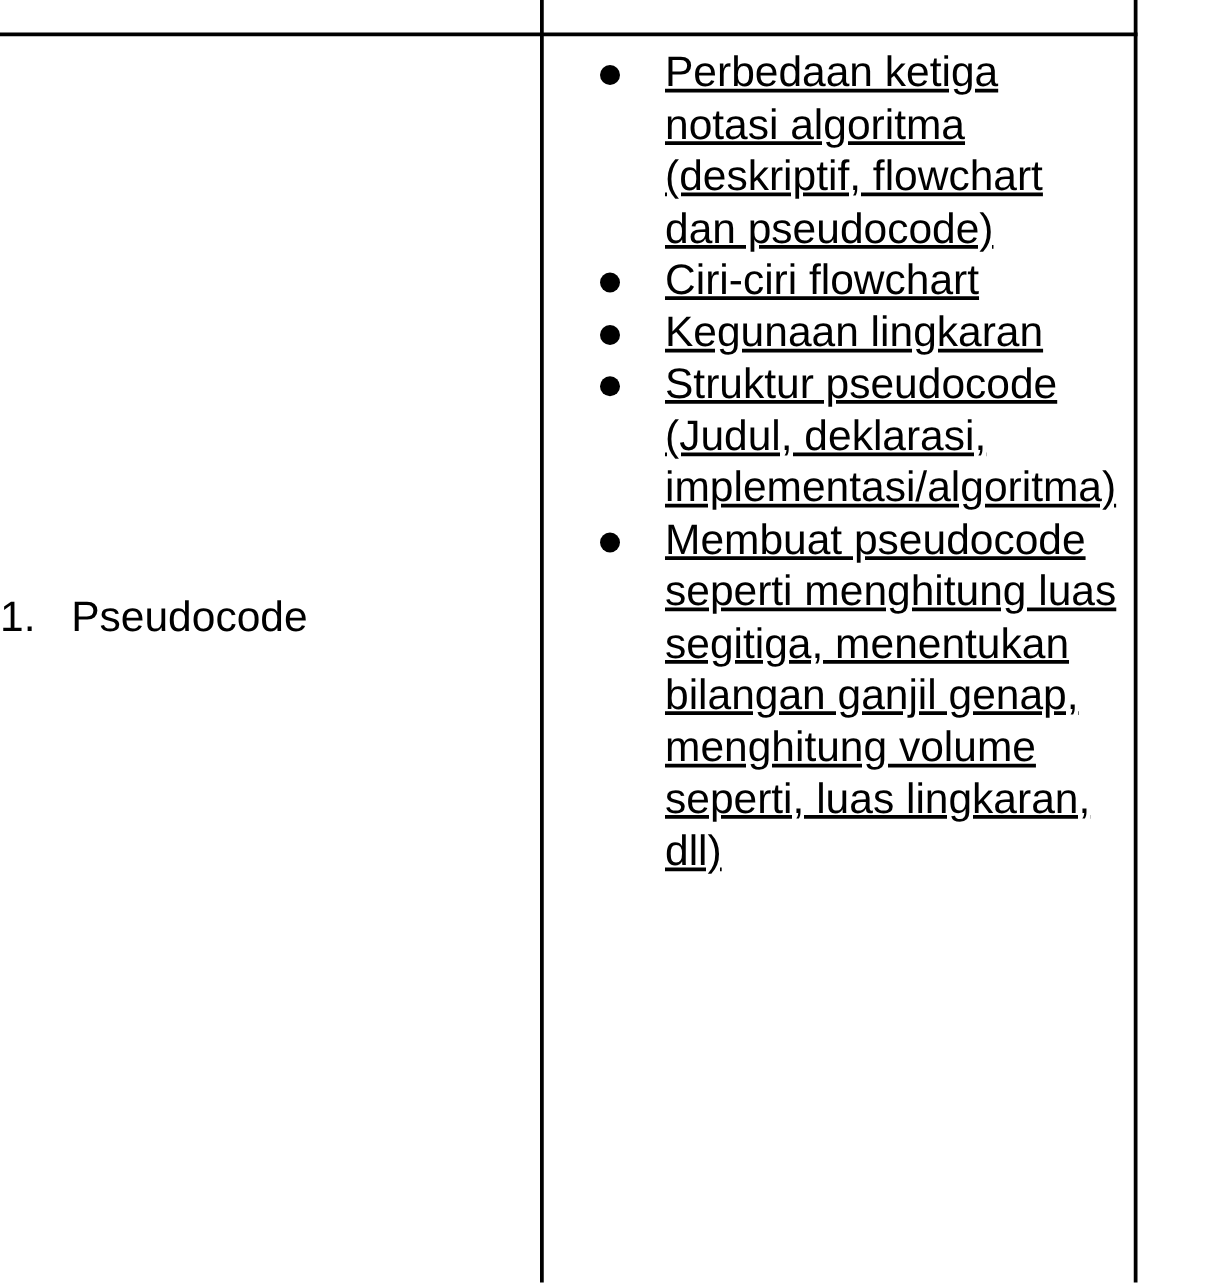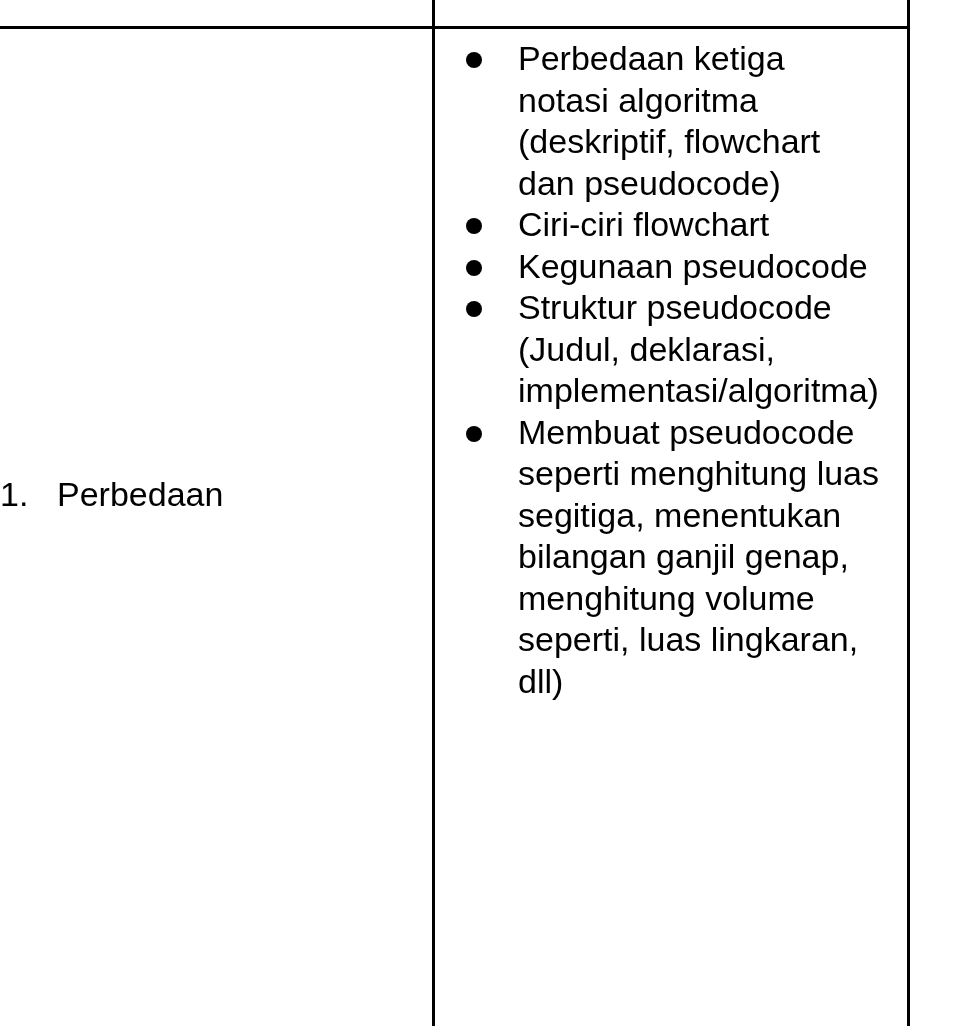--- a/index.html
+++ b/index.html
@@ -3,39 +3,39 @@
   <meta charset="utf-8">
   <style>
     html, body { margin: 0; padding: 0; background: #ffffff; }
     body { width: 971px; height: 1026px; position: relative; overflow: hidden;
       font-family: "Liberation Sans", sans-serif; color: #000; }
     .hline { position: absolute; left: 0; top: 26px; width: 910px; height: 3px; background: #000; }
     .vline1 { position: absolute; left: 432px; top: 0; width: 3px; height: 1026px; background: #000; }
     .vline2 { position: absolute; left: 907px; top: 0; width: 3px; height: 1026px; background: #000; }
     .left-cell { position: absolute; left: 0; top: 474px; font-size: 34px; line-height: 41px; white-space: nowrap; }
     .left-cell .num { display: inline-block; width: 57px; }
-    .right-cell { position: absolute; left: 461px; top: 38px; width: 420px; font-size: 34px; line-height: 41.5px; }
+    .right-cell { position: absolute; left: 475px; top: 38px; width: 420px; font-size: 34px; line-height: 41.5px; text-decoration: underline; }
     ul { list-style: none; margin: 0; padding: 0; }
     li { position: relative; padding-left: 57px; }
     li .bullet { position: absolute; left: 5px; top: 14px; width: 16px; height: 16px; border-radius: 50%; background: #000; }
   </style>
 </head>
 <body>
 
 <div>
   <div class="hline"></div>
   <div class="vline1"></div>
   <div class="vline2"></div>
 
   <div class="left-cell">
-    <span class="num">1.</span><span>Perbedaan</span>
+    <span class="num">1.</span><span>Pseudocode</span>
   </div>
 
   <div class="right-cell">
     <ul>
       <li><span class="bullet"></span><span>Perbedaan ketiga notasi algoritma (deskriptif, flowchart dan pseudocode)</span></li>
       <li><span class="bullet"></span><span>Ciri-ciri flowchart</span></li>
-      <li><span class="bullet"></span><span>Kegunaan pseudocode</span></li>
+      <li><span class="bullet"></span><span>Kegunaan lingkaran</span></li>
       <li style="word-break: break-all;"><span class="bullet"></span><span style="word-break: normal; overflow-wrap: anywhere;">Struktur pseudocode (Judul, deklarasi, implementasi/algoritma)</span></li>
       <li><span class="bullet"></span><span>Membuat pseudocode seperti menghitung luas segitiga, menentukan bilangan ganjil genap, menghitung volume seperti, luas lingkaran, dll)</span></li>
     </ul>
   </div>
 </div>
 
 </body></html>

